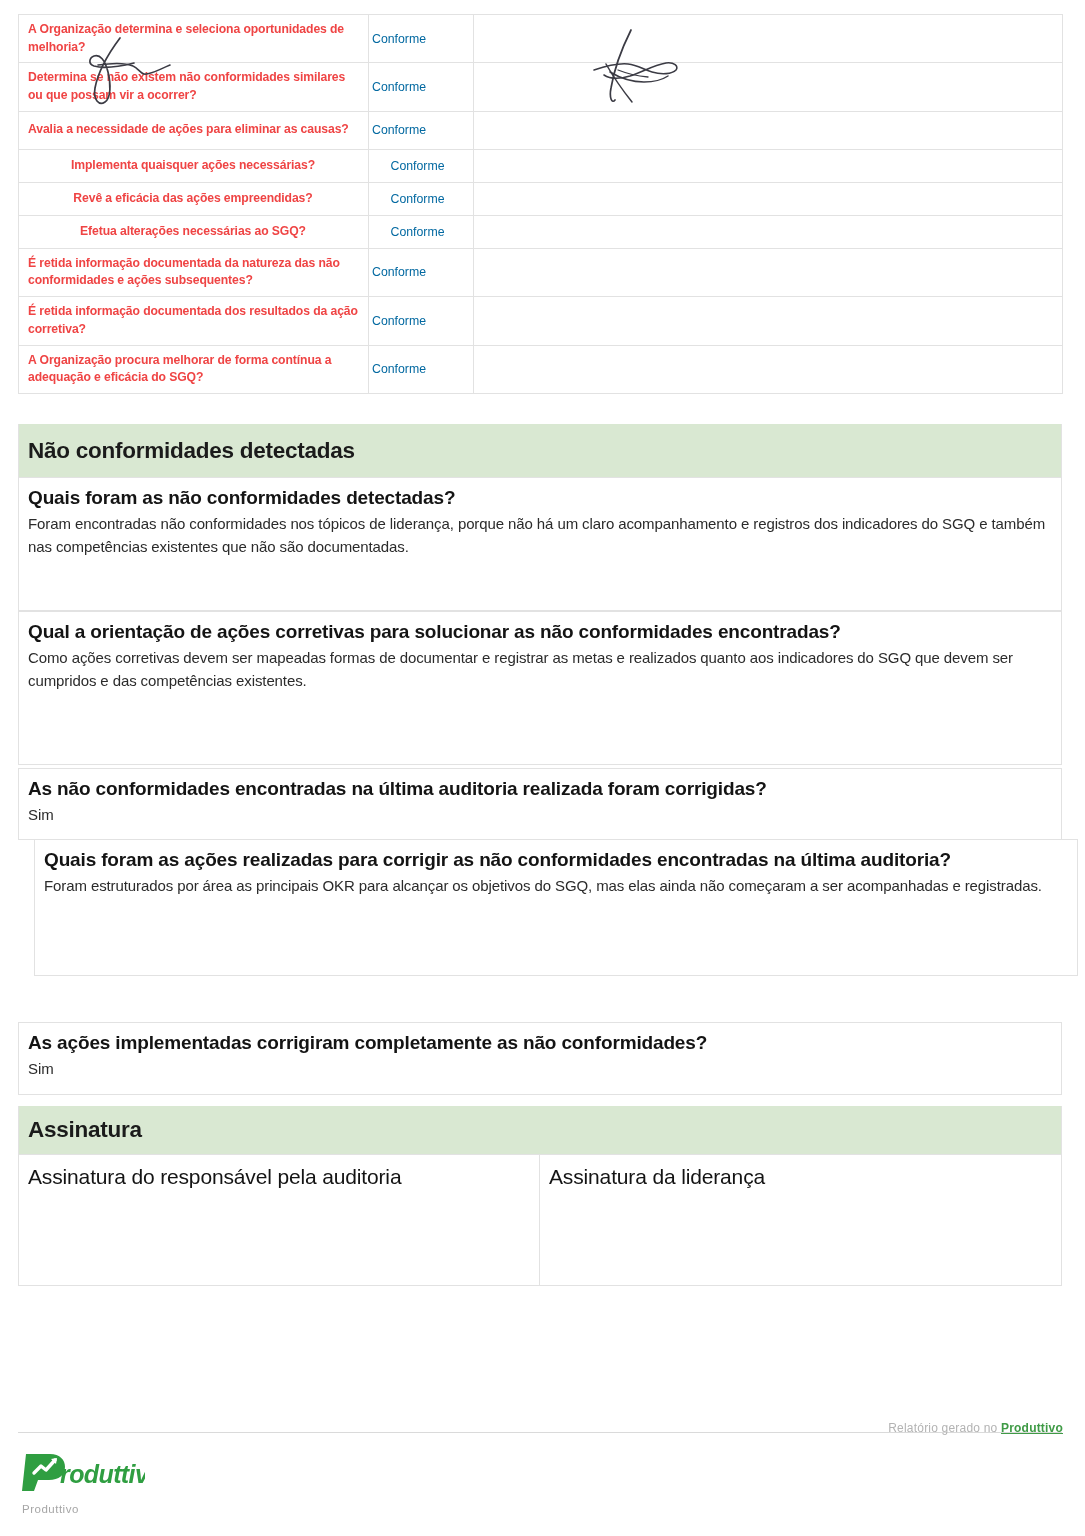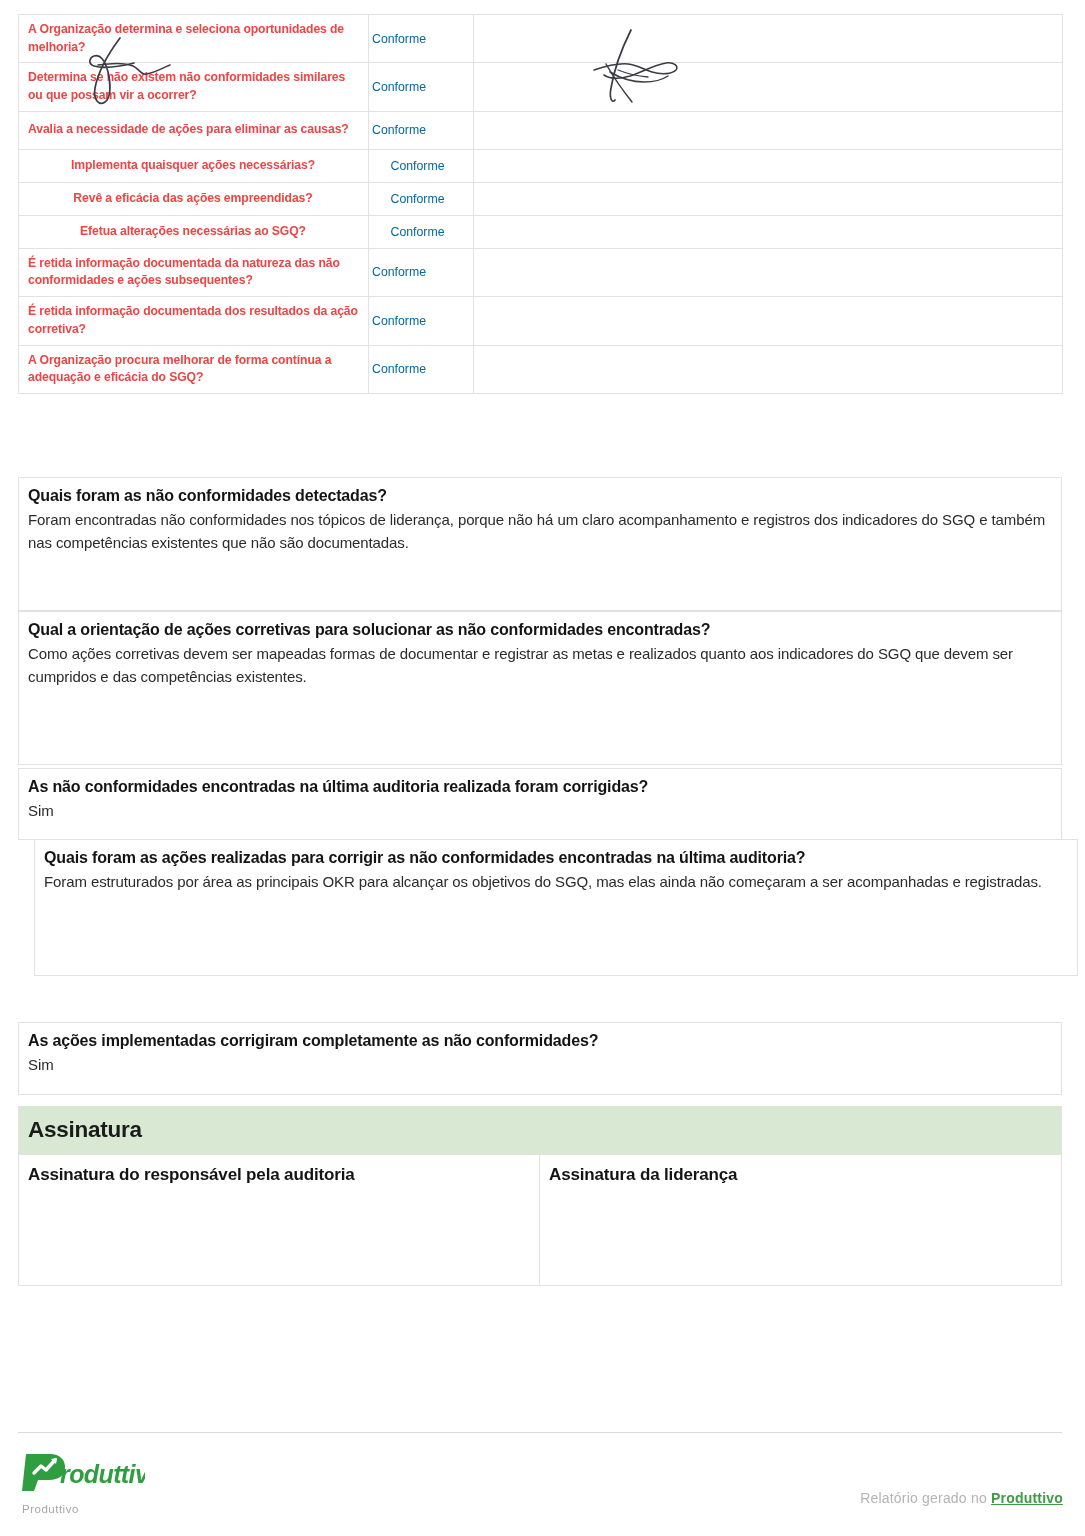--- a/index.html
+++ b/index.html
@@ -84,21 +84,21 @@
   
   .qa {
     position: absolute;
     left: 18px;
     width: 1044px;
     background: #ffffff;
     border: 1px solid #e2e2e2;
     padding: 7px 12px 8px 9px;
   }
   .qa .qlabel {
-    font-size: 16px;
+    font-size: 19px;
     font-weight: bold;
     line-height: 1.42;
     letter-spacing: -0.15px;
     color: #141414;
     margin: 0;
   }
   .qa .qanswer {
     font-size: 15px;
     font-weight: normal;
     line-height: 1.55;
@@ -117,22 +117,22 @@
     background: #ffffff;
     height: 132px;
   }
   .sig-cell {
     padding: 10px 0 0 9px;
     position: relative;
   }
   .sig-cell.left  { width: 521px; border-right: 1px solid #e2e2e2; }
   .sig-cell.right { width: 521px; }
   .sig-title {
-    font-size: 17px;
-    font-weight: bold;
+    font-size: 21px;
+    font-weight: normal;
     letter-spacing: -0.15px;
     color: #141414;
   }
   .sig-img { position: absolute; }
   .sig-img.a { left: 78px;  top: 32px; }
   .sig-img.b { left: 584px; top: 26px; }
 
   
   .foot-rule {
     position: absolute;
@@ -153,22 +153,22 @@
     position: absolute;
     left: 22px;
     top: 1503px;
     font-size: 11.5px;
     color: #a6a6a6;
     letter-spacing: 0.5px;
   }
   .foot-right {
     position: absolute;
     right: 22px;
-    top: 1490px;
-    font-size: 14px;
+    top: 1421px;
+    font-size: 12px;
     color: #b3b3b3;
     letter-spacing: 0.2px;
     text-align: right;
   }
   .foot-right a {
     color: #3f9b46;
     text-decoration: underline;
     font-weight: bold;
   }
 </style>
@@ -220,20 +220,23 @@
         <td class="note"></td>
       </tr>
       <tr class="r1">
         <td class="q">A Organização procura melhorar de forma contínua a adequação e eficácia do SGQ?</td>
         <td class="ans">Conforme</td>
         <td class="note"></td>
       </tr>
     </tbody>
   </table>
 
+  <div class="band" style="top:424px; height:53px;">
+    <h2>Não conformidades detectadas</h2>
+  </div>
 
   <div class="qa" style="top:477px; height:134px;">
     <p class="qlabel">Quais foram as não conformidades detectadas?</p>
     <p class="qanswer">Foram encontradas não conformidades nos tópicos de liderança, porque não há um claro acompanhamento e registros dos indicadores do SGQ e também nas competências existentes que não são documentadas.</p>
   </div>
 
   <div class="qa" style="top:611px; height:154px;">
     <p class="qlabel">Qual a orientação de ações corretivas para solucionar as não conformidades encontradas?</p>
     <p class="qanswer">Como ações corretivas devem ser mapeadas formas de documentar e registrar as metas e realizados quanto aos indicadores do SGQ que devem ser cumpridos e das competências existentes.</p>
   </div>

